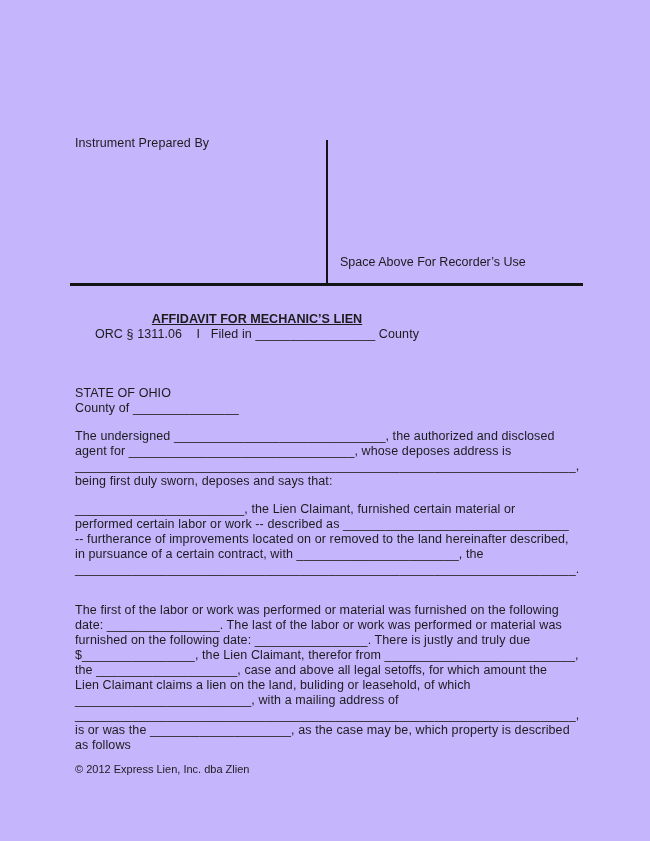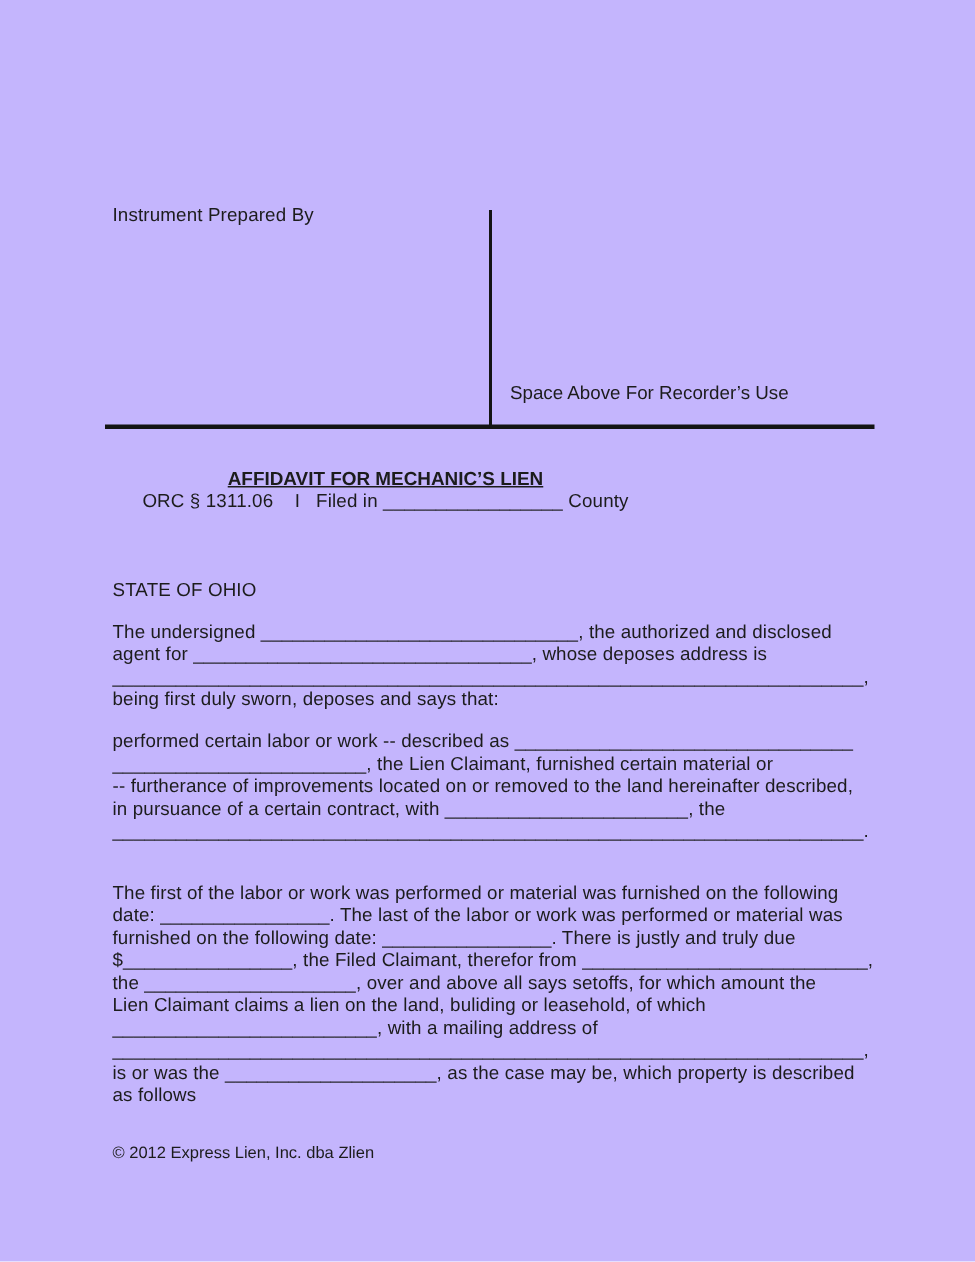--- a/index.html
+++ b/index.html
@@ -65,40 +65,41 @@
   <div class="abs h-rule"></div>
 
   <div class="abs title-block">
     <div class="doc-title">AFFIDAVIT FOR MECHANIC’S LIEN</div>
     <div class="doc-subtitle">ORC § 1311.06    I   Filed in _________________ County</div>
   </div>
 
   <div class="abs body-block">
     <div>
         <div class="line">STATE OF OHIO</div>
+        <div class="line">County of _______________</div>
       </div>
     <div class="para">
         <div class="line">The undersigned ______________________________, the authorized and disclosed</div>
         <div class="line">agent for ________________________________, whose deposes address is</div>
         <div class="line">_______________________________________________________________________,</div>
         <div class="line">being first duly sworn, deposes and says that:</div>
       </div>
     <div class="para">
+        <div class="line">________________________, the Lien Claimant, furnished certain material or</div>
         <div class="line">performed certain labor or work -- described as ________________________________</div>
-        <div class="line">________________________, the Lien Claimant, furnished certain material or</div>
         <div class="line">-- furtherance of improvements located on or removed to the land hereinafter described,</div>
         <div class="line">in pursuance of a certain contract, with _______________________, the</div>
         <div class="line">_______________________________________________________________________.</div>
       </div>
     <div class="para para-lg">
         <div class="line">The first of the labor or work was performed or material was furnished on the following</div>
         <div class="line">date: ________________. The last of the labor or work was performed or material was</div>
         <div class="line">furnished on the following date: ________________. There is justly and truly due</div>
-        <div class="line">$________________, the Filed Claimant, therefor from ___________________________,</div>
-        <div class="line">the ____________________, over and above all says setoffs, for which amount the</div>
+        <div class="line">$________________, the Lien Claimant, therefor from ___________________________,</div>
+        <div class="line">the ____________________, case and above all legal setoffs, for which amount the</div>
         <div class="line">Lien Claimant claims a lien on the land, buliding or leasehold, of which</div>
         <div class="line">_________________________, with a mailing address of</div>
         <div class="line">_______________________________________________________________________,</div>
         <div class="line">is or was the ____________________, as the case may be, which property is described</div>
         <div class="line">as follows</div>
       </div>
   </div>
 
   <div class="abs footer">© 2012 Express Lien, Inc. dba Zlien</div>
 

